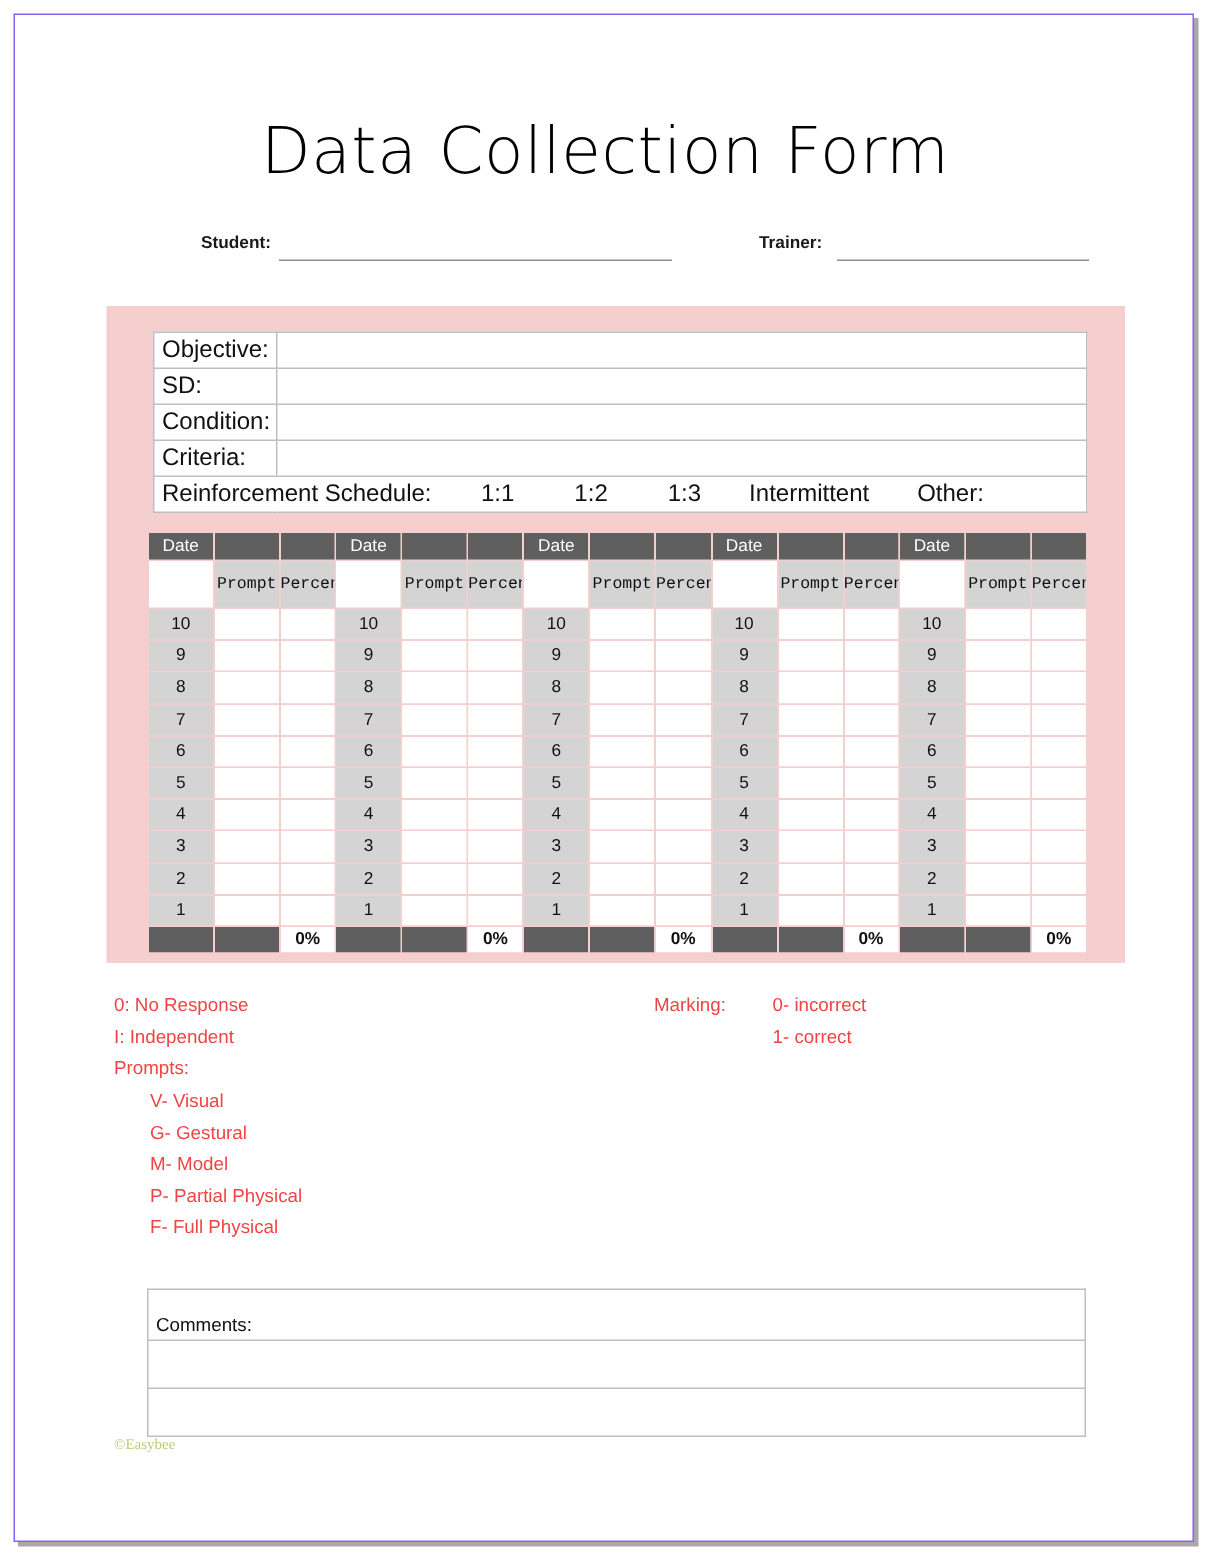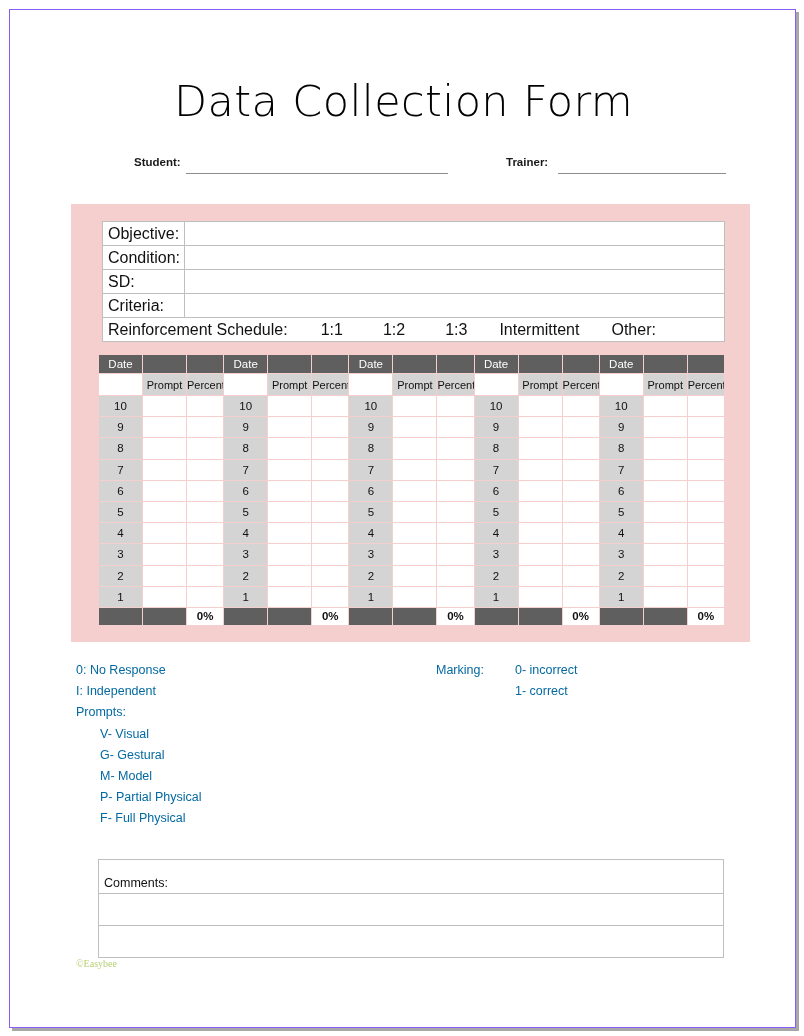--- a/index.html
+++ b/index.html
@@ -113,30 +113,30 @@
     padding: 0;
     white-space: nowrap;
     overflow: hidden;
   }
   .data-grid td.c-date   { width: 44px; }
   .data-grid td.c-prompt { width: 44px; }
   .data-grid td.c-pct    { width: 37.2px; }
 
   .data-grid tr.hdr-dark td { background: #605f5f; color: #ffffff; height: 19px; }
   .data-grid tr.hdr-dark td.datehdr { color: #ffffff; }
-  .data-grid tr.hdr-sub td { background: #d4d4d4; color: #111111; height: 22px; font-size: 11px; }
+  .data-grid tr.hdr-sub td { background: #d4d4d4; color: #111111; height: 32px; font-size: 11px; font-family: Liberation Mono, monospace; }
   .data-grid tr.hdr-sub td.blankdate { background: #ffffff; }
   .data-grid tr.data-row td.numcell { background: #d4d4d4; font-weight: normal; font-size: 11.5px; }
   .data-grid tr.foot-row td { background: #605f5f; height: 18px; }
   .data-grid tr.foot-row td.pctcell {
     background: #ffffff; color: #111111; font-weight: bold; font-size: 11.5px;
   }
 
   
-  .legend { position: absolute; font-size: 12.5px; color: #0369a1; white-space: nowrap; }
+  .legend { position: absolute; font-size: 12.5px; color: #ef4444; white-space: nowrap; }
   #legend-left { left: 66px; top: 650px; }
   #legend-left .lrow { height: 21.2px; line-height: 21.2px; }
   #legend-left .lrow.indent { padding-left: 24px; }
   #legend-right { left: 426px; top: 650px; }
   #legend-right .mrow { height: 21.2px; line-height: 21.2px; position: relative; }
   #legend-right .mrow .mk-label { position: absolute; left: 0; top: 0; }
   #legend-right .mrow .mk-val { position: absolute; left: 79px; top: 0; }
 
   
   .comments-table {
@@ -187,25 +187,25 @@
 
     <div class="pink-panel">
 
       <table class="info-table">
         <tbody>
           <tr>
             <td class="lblcell-wide">Objective:</td>
             <td></td>
           </tr>
           <tr>
-            <td class="lblcell-wide">Condition:</td>
+            <td class="lblcell-narrow">SD:</td>
             <td></td>
           </tr>
           <tr>
-            <td class="lblcell-narrow">SD:</td>
+            <td class="lblcell-wide">Condition:</td>
             <td></td>
           </tr>
           <tr>
             <td class="lblcell-wide">Criteria:</td>
             <td></td>
           </tr>
           <tr class="reinforce-row">
             <td colspan="2">
               <div class="reinforce-inner">
                 <span class="rf-lead">Reinforcement Schedule:</span>

